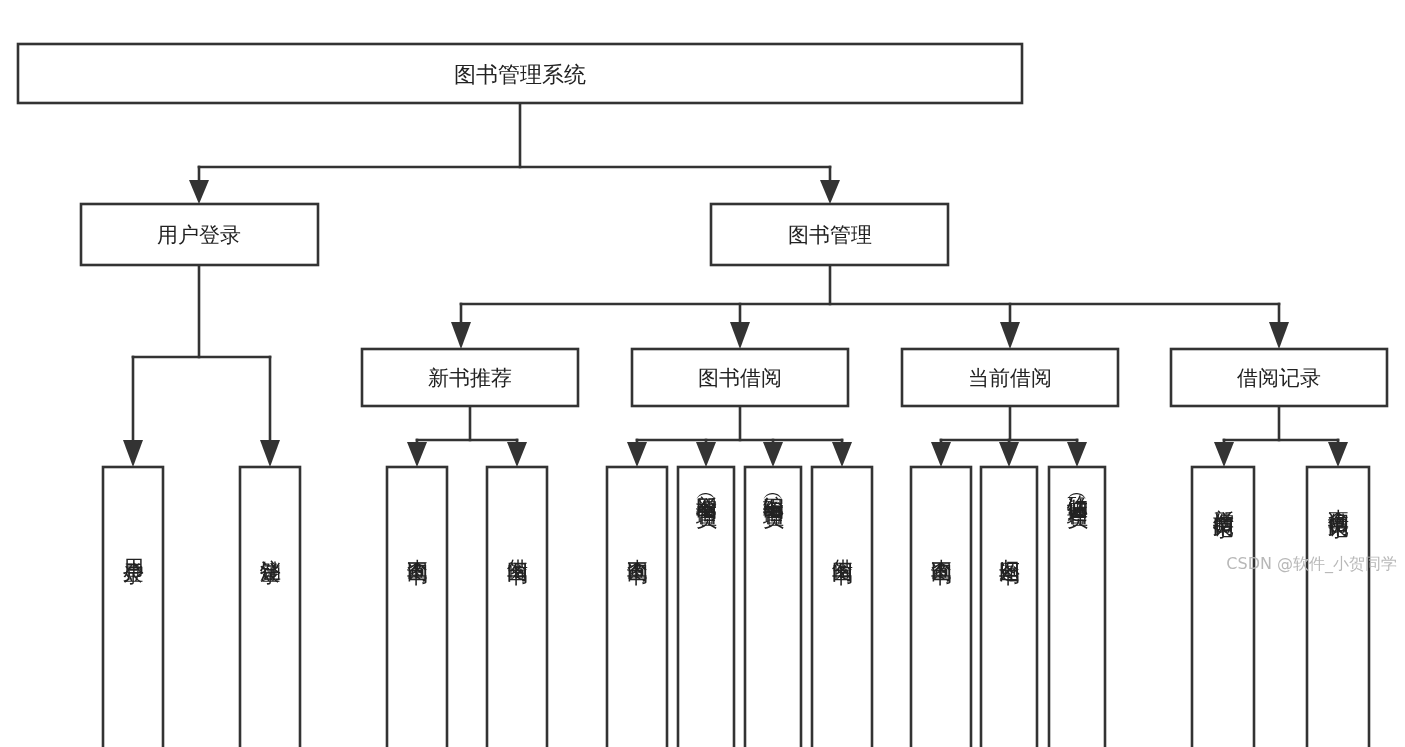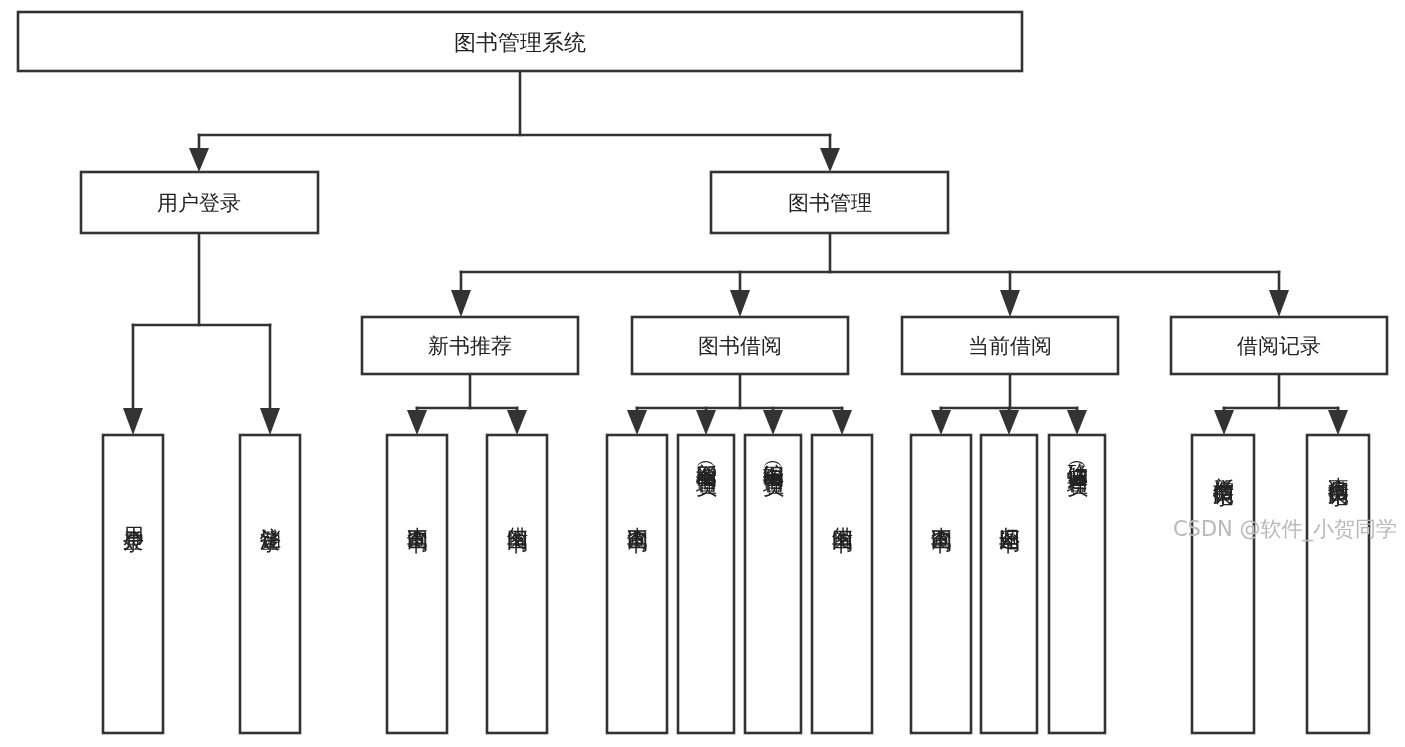--- a/index.html
+++ b/index.html
@@ -12,20 +12,21 @@
     height: 747px;
     font-family: "DejaVu Sans", "Liberation Sans", sans-serif;
     overflow: hidden;
     position: relative;
   }
   #diagram-root {
     position: relative;
     width: 1405px;
     height: 549px;
     background: #ffffff;
+    margin-top: 32px;
   }
   svg#diagram-svg {
     position: absolute;
     left: 0;
     top: 0;
     width: 1405px;
     height: 747px;
     display: block;
   }
   .node-box {
@@ -66,21 +67,21 @@
     white-space: nowrap;
     text-align: center;
     transform: translateX(-50%);
     pointer-events: none;
   }
   #watermark {
     position: absolute;
     right: 8px;
     bottom: 6px;
     font-family: "DejaVu Sans", "Liberation Sans", sans-serif;
-    font-size: 21px;
+    font-size: 16px;
     color: #b8b8b8;
     white-space: nowrap;
   }
 </style>
 </head>
 <body>
 
 <div id="diagram-root">
 
   <svg id="diagram-svg" viewBox="0 0 1405 747">

